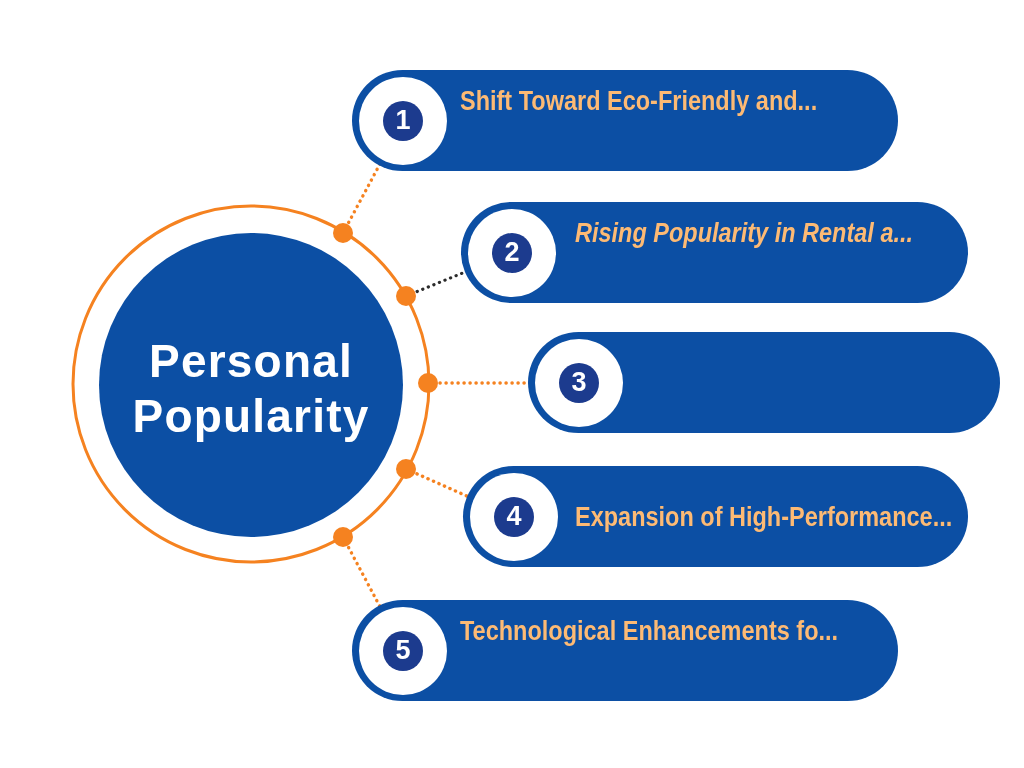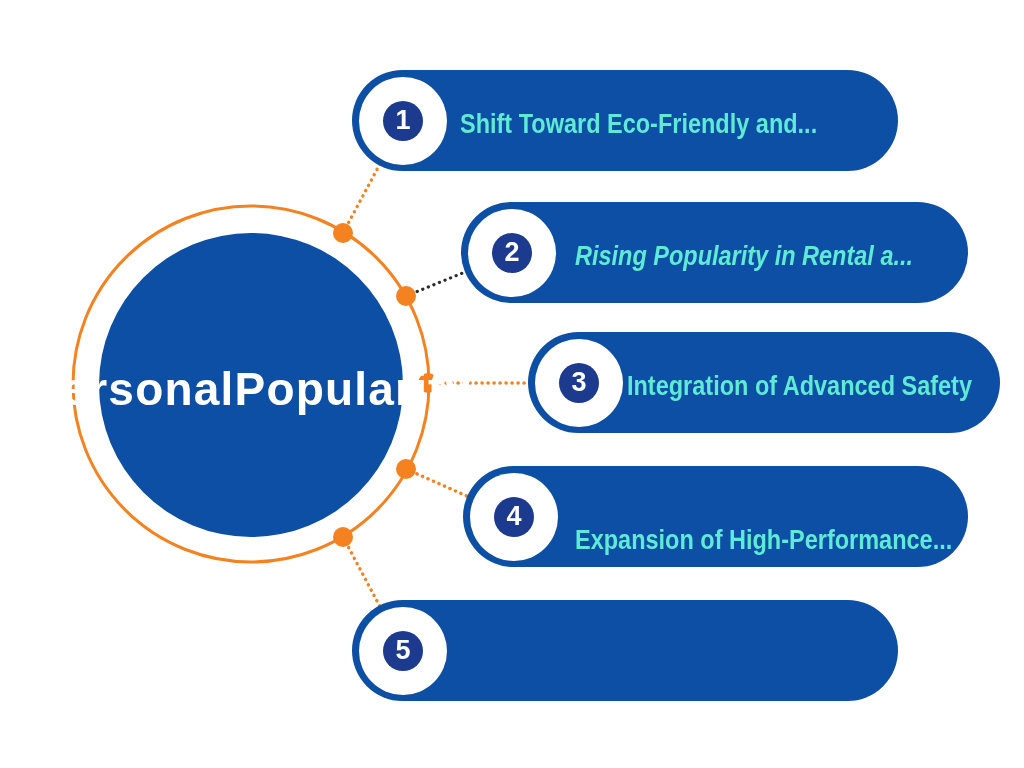--- a/index.html
+++ b/index.html
@@ -1,23 +1,23 @@
 <!DOCTYPE html>
 <html><head>
 <meta charset="utf-8">
 <style>
   * { margin:0; padding:0; box-sizing:border-box; }
   body { width:1024px; height:768px; background:#ffffff; overflow:hidden; font-family:"Liberation Sans", sans-serif; }
   .canvas { position:relative; width:1024px; height:768px; }
   .bg { position:absolute; left:0; top:0; }
-  .center-label { position:absolute; left:101px; top:334px; width:300px; height:110px; display:flex; flex-direction:row; align-items:center; justify-content:center; color:#fff; font-weight:bold; font-size:46px; line-height:55px; letter-spacing:1.2px; text-align:center; }
+  .center-label { position:absolute; left:101px; top:334px; width:300px; height:110px; display:flex; flex-direction:column; align-items:center; justify-content:center; color:#fff; font-weight:bold; font-size:46px; line-height:55px; letter-spacing:1.2px; text-align:center; }
   .pill { position:absolute; height:101px; border-radius:50.5px; background:#0C4FA4; }
   .badge { position:absolute; left:7px; top:50%; transform:translateY(-50%); width:88px; height:88px; border-radius:50%; background:#fff; display:flex; align-items:center; justify-content:center; }
   .badge-inner { width:40px; height:40px; border-radius:50%; background:#1C3B8E; color:#fff; display:flex; align-items:center; justify-content:center; font-weight:bold; font-size:27px; }
-  .pill-label { position:absolute; top:4px; height:100%; display:flex; align-items:center; color:#5eead4; font-weight:bold; font-size:27px; white-space:nowrap; }
+  .pill-label { position:absolute; top:16px; height:100%; display:flex; color:#fdba74; font-weight:bold; font-size:27px; white-space:nowrap; }
   .pill-label > span { display:inline-block; transform:scaleX(0.87); transform-origin:left center; }
 </style>
 </head>
 <body>
 
 <div class="canvas">
   <svg class="bg" width="1024" height="768">
     <circle cx="251" cy="384" r="178" fill="none" stroke="#F58220" stroke-width="3"></circle>
     <line x1="343" y1="233" x2="403" y2="121" stroke="#F58220" stroke-width="3.4" stroke-linecap="round" stroke-dasharray="0.2 5.8"></line>
     <line x1="406" y1="296" x2="512" y2="253" stroke="#2B2B2B" stroke-width="3.2" stroke-linecap="round" stroke-dasharray="0.2 5.8"></line>
@@ -52,32 +52,32 @@
     </div>
     <div class="pill-label" style="left:114px;font-style:italic;">
         <span>Rising Popularity in Rental a...</span>
       </div>
   </div>
 
   <div class="pill" style="left:528px; top:332px; width:472px;">
     <div class="badge">
       <div class="badge-inner">3</div>
     </div>
-    <div class="pill-label" style="left:99px;">
-        <span>Integration of Advanced Safety</span>
-      </div>
   </div>
 
   <div class="pill" style="left:463px; top:466px; width:505px;">
     <div class="badge">
       <div class="badge-inner">4</div>
     </div>
     <div class="pill-label" style="left:112px;margin-top:20px;">
         <span>Expansion of High-Performance...</span>
       </div>
   </div>
 
   <div class="pill" style="left:352px; top:600px; width:546px;">
     <div class="badge">
       <div class="badge-inner">5</div>
     </div>
+    <div class="pill-label" style="left:108px;">
+        <span>Technological Enhancements fo...</span>
+      </div>
   </div>
 </div>
 
 </body></html>

